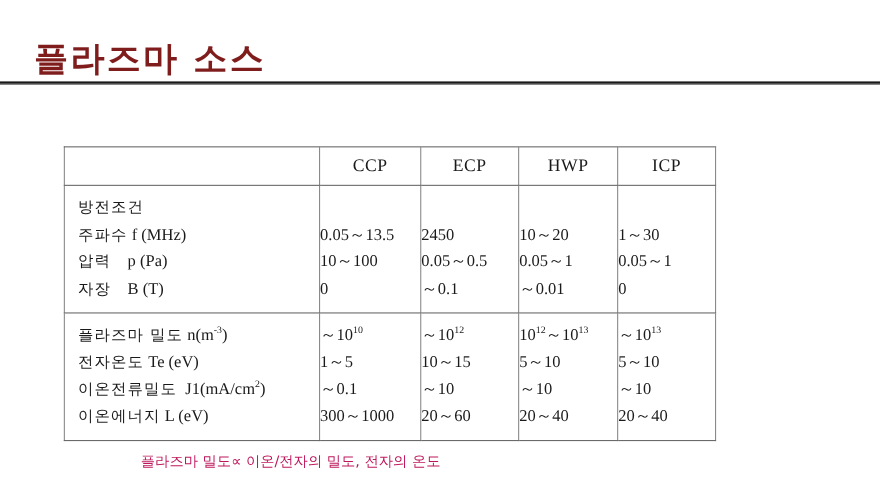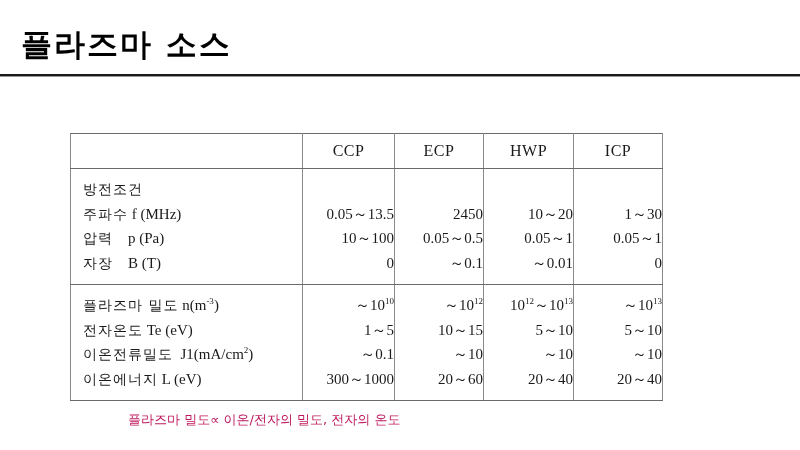--- a/index.html
+++ b/index.html
@@ -16,36 +16,36 @@
       color: #111;
     }
     .slide-title {
       position: absolute;
       left: 15px;
       top: 18px;
       font-size: 31px;
       font-weight: bold;
       letter-spacing: 2px;
       font-family: "DejaVu Sans", sans-serif;
-      color: #000000;
-      margin: 6px;
+      color: #7f1d1d;
+      margin: 16px;
       line-height: 40px;
     }
     .title-rule {
       position: absolute;
       left: 0;
       top: 74px;
       width: 800px;
       height: 2px;
       background: #1a1a1a;
       border-bottom: 1px solid #9a9a9a;
     }
     .table-wrap {
       position: absolute;
-      left: 70px;
+      left: 58px;
       top: 133px;
       width: 477px;
       height: 268px;
     }
     table.plasma {
       border-collapse: collapse;
       width: 593px;
       height: 268px;
       font-family: "Liberation Serif", "DejaVu Serif", serif;
       font-size: 15px;
@@ -95,21 +95,21 @@
       padding-left: 12px;
       text-align: left;
     }
     .label-cell .line .ko {
       font-family: "DejaVu Sans", sans-serif;
       font-weight: normal;
       font-size: 14px;
       letter-spacing: 1px;
     }
     .val-cell .line {
-      text-align: right;
+      text-align: left;
     }
     sup {
       font-size: 9px;
       line-height: 0;
       vertical-align: 6px;
     }
     .caption {
       position: absolute;
       left: 128px;
       top: 411px;

